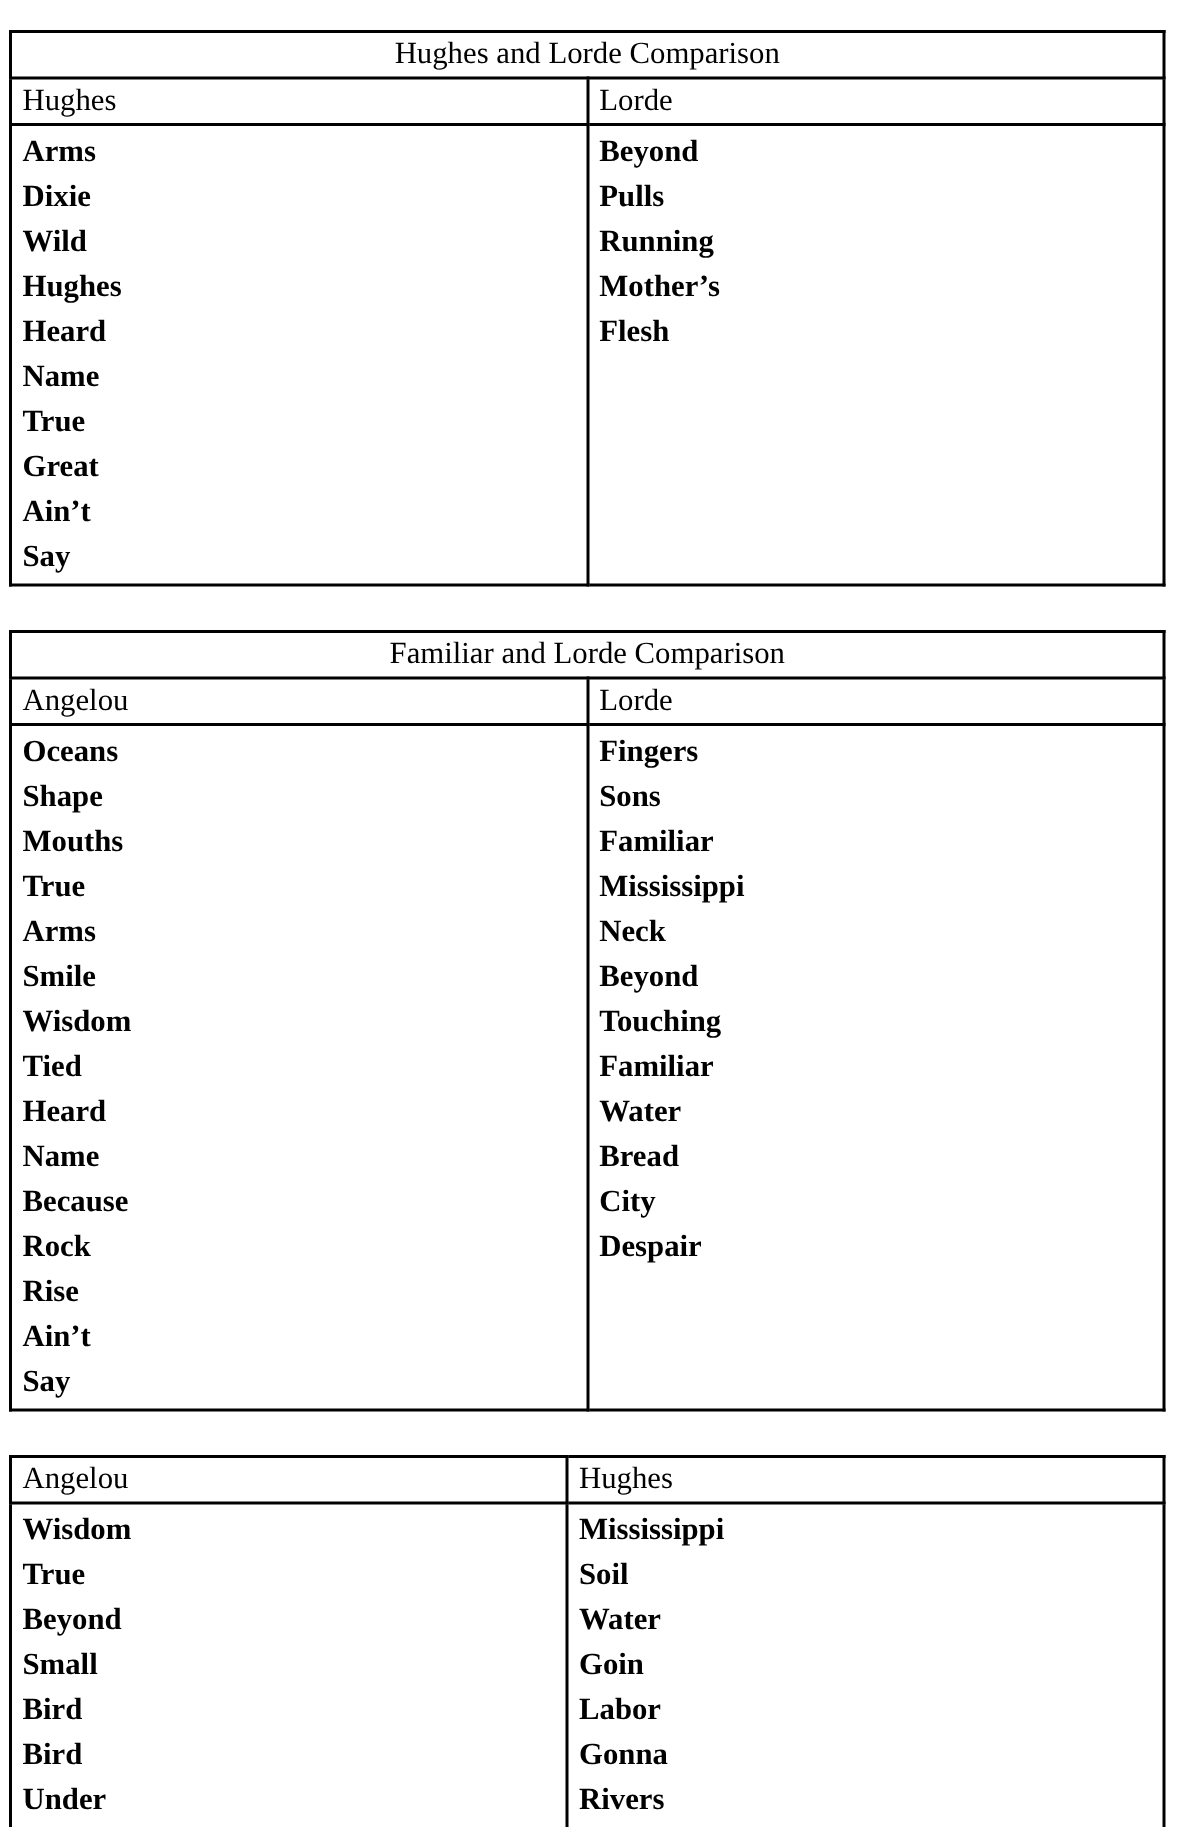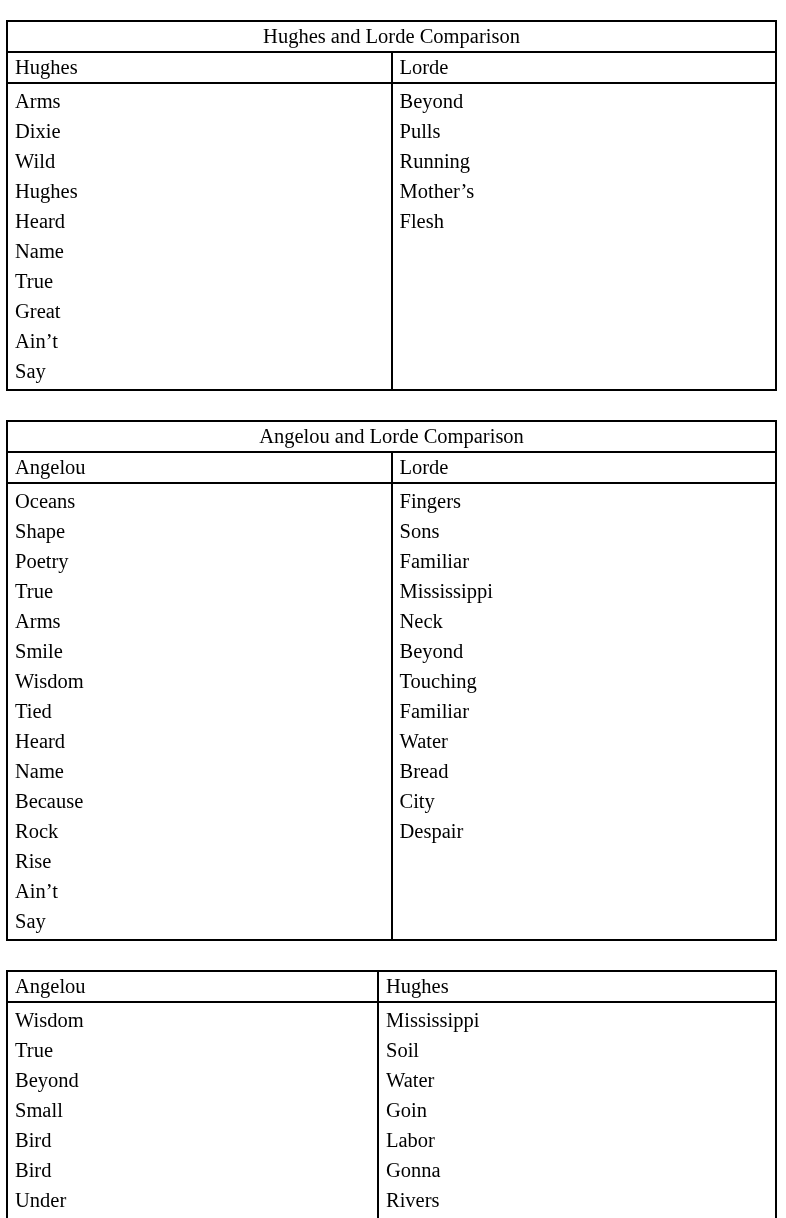--- a/index.html
+++ b/index.html
@@ -60,20 +60,21 @@
     padding: 2px 0 3px 7px !important;
   }
 
   .col-left  { width: 362px; }
   .col-right { width: auto; }
 
   .word-list {
     list-style: none;
     margin: 0;
     padding: 0;
+    font-weight: bold;
   }
   .word-list li {
     font-size: 20.5px;
     line-height: 30px;
     height: 30px;
     white-space: nowrap;
     margin: 0;
     padding: 0;
   }
 
@@ -118,32 +119,32 @@
             <li>Flesh</li>
           </ul>
         </td>
       </tr>
     </tbody>
   </table>
 
   <table class="cmp-table">
     <tbody>
       <tr>
-        <td class="title-cell" colspan="2">Angelou and Lorde Comparison</td>
+        <td class="title-cell" colspan="2">Familiar and Lorde Comparison</td>
       </tr>
       <tr>
         <td class="header-cell col-left">Angelou</td>
         <td class="header-cell col-right">Lorde</td>
       </tr>
       <tr>
         <td class="body-cell col-left">
           <ul class="word-list">
             <li>Oceans</li>
             <li>Shape</li>
-            <li>Poetry</li>
+            <li>Mouths</li>
             <li>True</li>
             <li>Arms</li>
             <li>Smile</li>
             <li>Wisdom</li>
             <li>Tied</li>
             <li>Heard</li>
             <li>Name</li>
             <li>Because</li>
             <li>Rock</li>
             <li>Rise</li>

